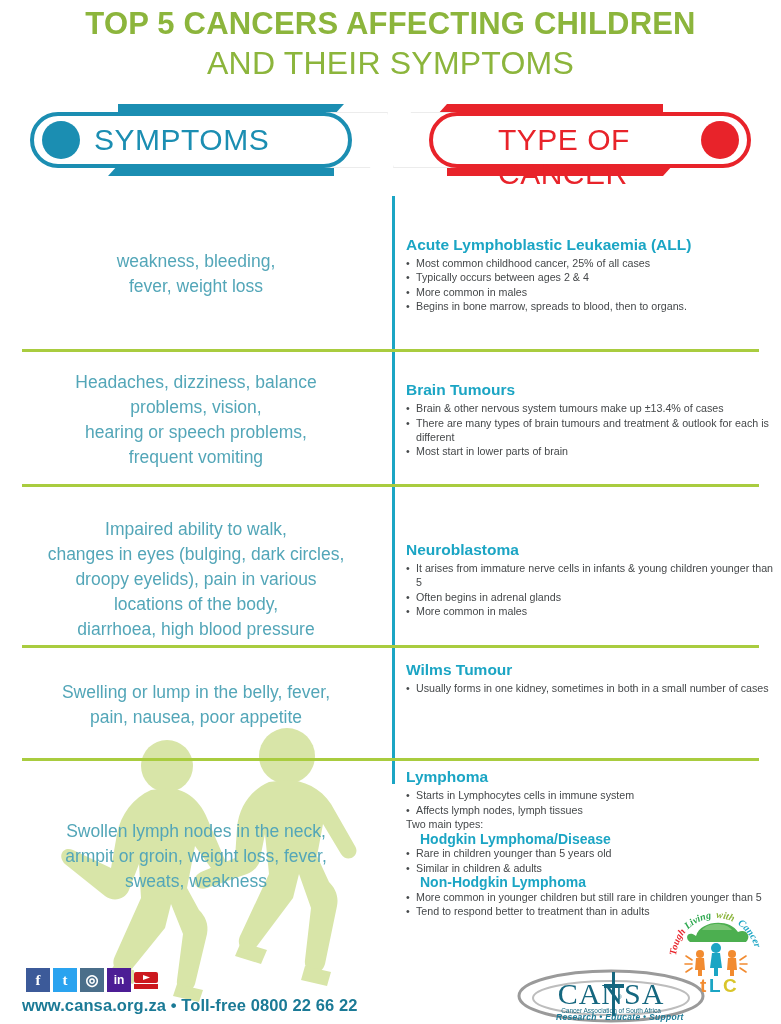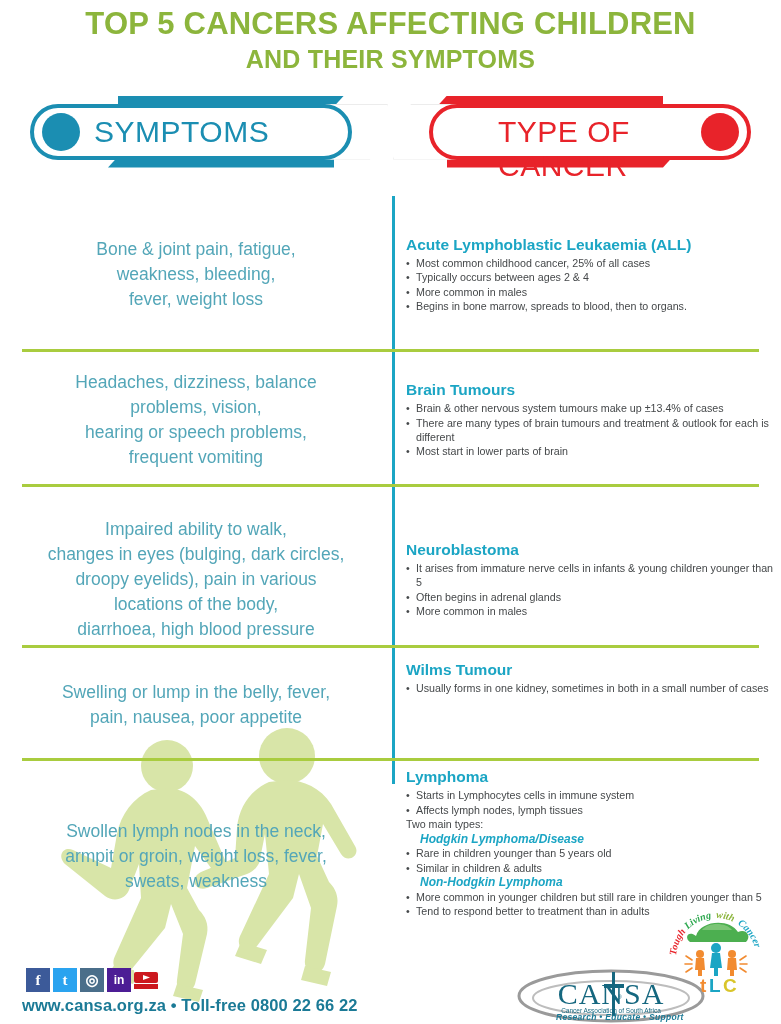--- a/index.html
+++ b/index.html
@@ -28,22 +28,22 @@
   }
   .title-main {
     font-size: 31px;
     font-weight: bold;
     color: #8CB53C;
     letter-spacing: 0.2px;
     line-height: 1.05;
     white-space: nowrap;
   }
   .title-sub {
-    font-size: 25px;
-    font-weight: bold;
+    font-size: 32px;
+    font-weight: normal;
     color: #8CB53C;
     letter-spacing: 0.2px;
     line-height: 1.2;
     margin-top: 3px;
   }
 
   
   .banners {
     position: relative;
     height: 82px;
@@ -239,22 +239,21 @@
     position: absolute;
     left: 0;
     color: #45484A;
   }
   ul.facts li.nobullet { padding-left: 0; }
   ul.facts li.nobullet::before { content: ""; }
   ul.facts li.subhead {
     padding-left: 14px;
     color: #1BA5C4;
     font-weight: bold;
-    font-size: 12px;
-    font-style: italic;
+    font-size: 14px;
   }
   ul.facts li.subhead::before { content: ""; }
 
   
   .footer {
     position: absolute;
     left: 0;
     top: 940px;
     width: 781px;
     height: 84px;
@@ -373,21 +372,20 @@
       <path d="M250 238 L276 244 L272 258 L246 252 Z"></path>
     </g>
   </svg>
 
   <div class="grid">
     <div class="vline" style="height:588px;"></div>
 
     <div class="row" style="height:156px;">
       <div class="cell-left">
         <div class="symptom-text">
-          <div>Bone &amp; joint pain, fatigue,</div>
           <div>weakness, bleeding,</div>
           <div>fever, weight loss</div>
         </div>
       </div>
       <div class="cell-right">
         <div class="cancer-title">Acute Lymphoblastic Leukaemia (ALL)</div>
         <ul class="facts">
           <li>Most common childhood cancer, 25% of all cases</li>
           <li>Typically occurs between ages 2 &amp; 4</li>
           <li>More common in males</li>

